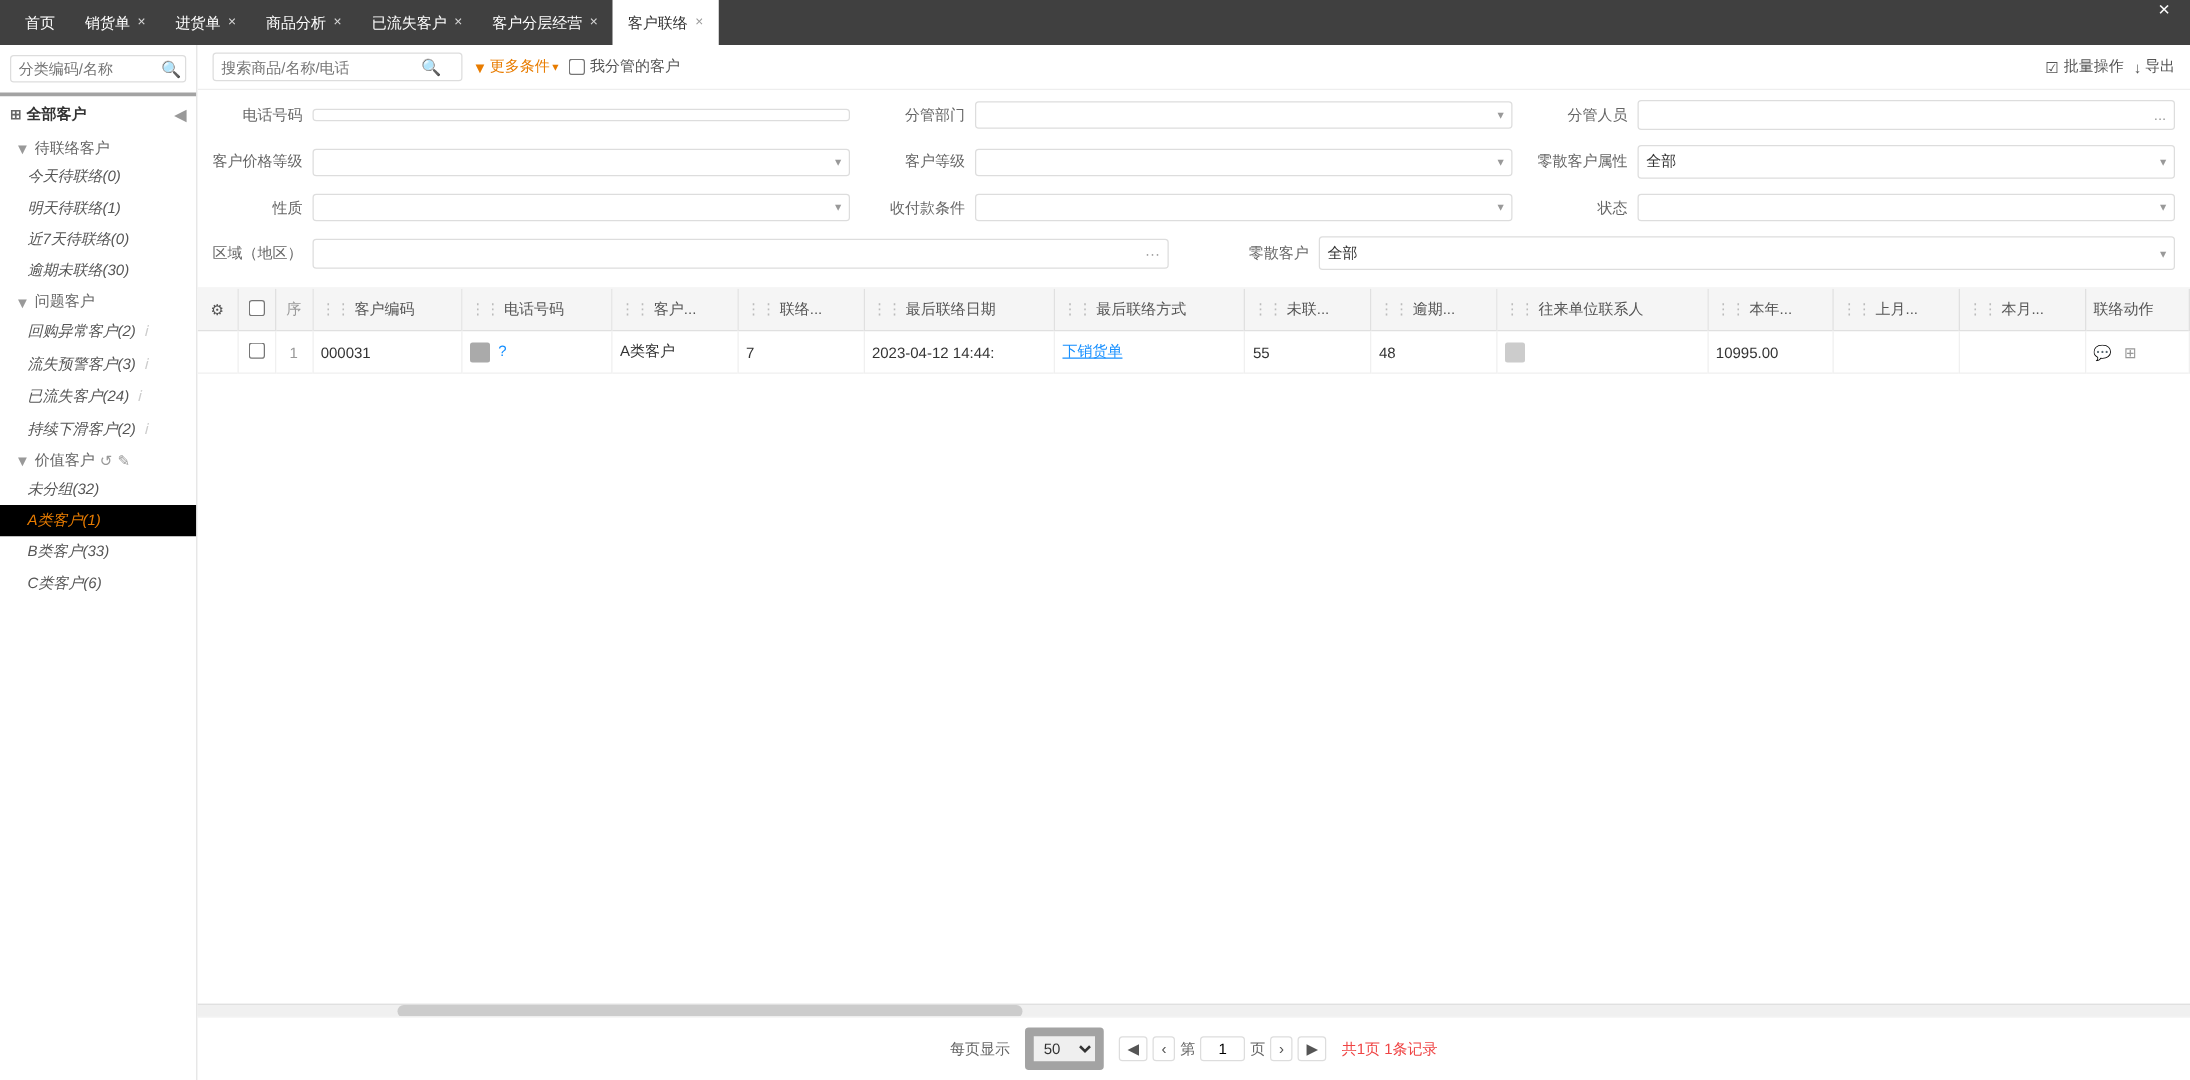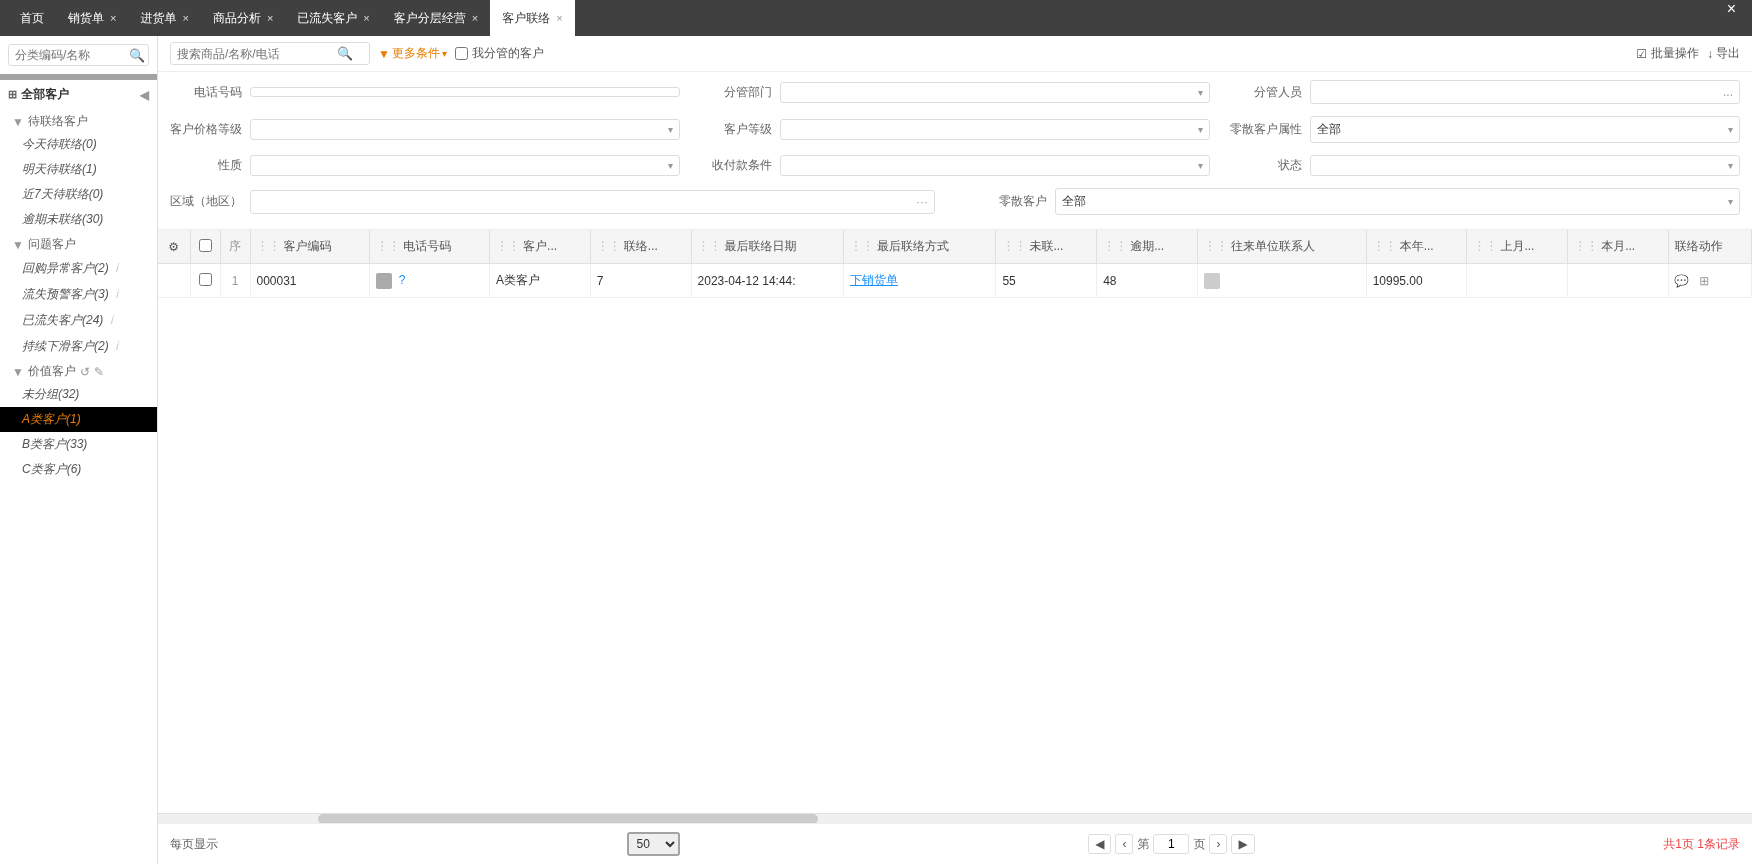--- a/index.html
+++ b/index.html
@@ -54,21 +54,21 @@
     .sidebar {
       width: 158px;
       background: white;
       border-right: 1px solid #e0e0e0;
       display: flex;
       flex-direction: column;
       overflow-y: auto;
     }
     .sidebar-search {
       padding: 8px;
-      border-bottom: 6px solid #a3a3a3;
+      border-bottom: 3px solid #a3a3a3;
       display: flex;
       align-items: center;
     }
     .sidebar-search input {
       border: 1px solid #ddd;
       border-radius: 3px;
       padding: 3px 6px;
       width: 100%;
       font-size: 12px;
       color: #666;
@@ -305,26 +305,26 @@
     .row-num { color: #999; text-align: center; }
     .checkbox-cell { width: 30px; text-align: center; }
 
     
     .pagination-bar {
       background: white;
       border-top: 1px solid #eee;
       padding: 8px 12px;
       display: flex;
       align-items: center;
-      justify-content: space-between;
+      justify-content: center;
       gap: 12px;
     }
     .page-size-label { color: #666; }
     .page-size-select {
-      border: 2px solid #a3a3a3;
+      border: 7px solid #a3a3a3;
       border-radius: 3px;
       padding: 2px 4px;
       font-size: 12px;
       color: #333;
     }
     .page-nav {
       display: flex;
       align-items: center;
       gap: 4px;
       color: #666;

